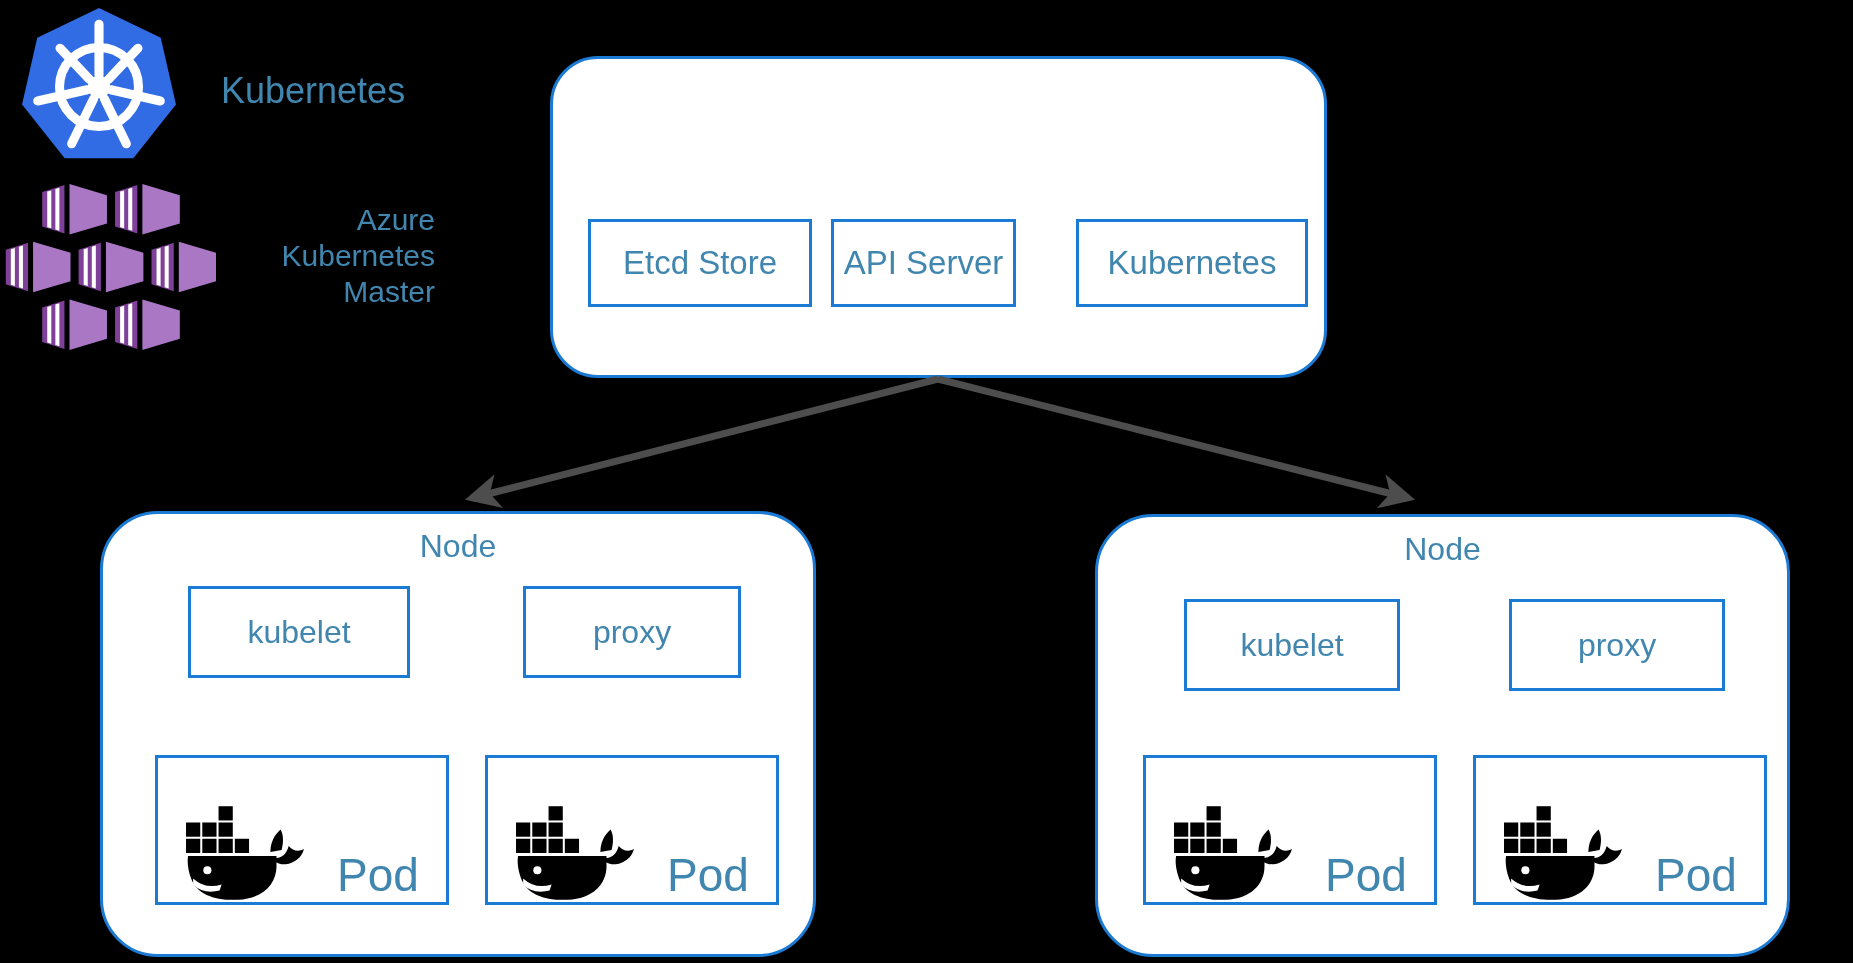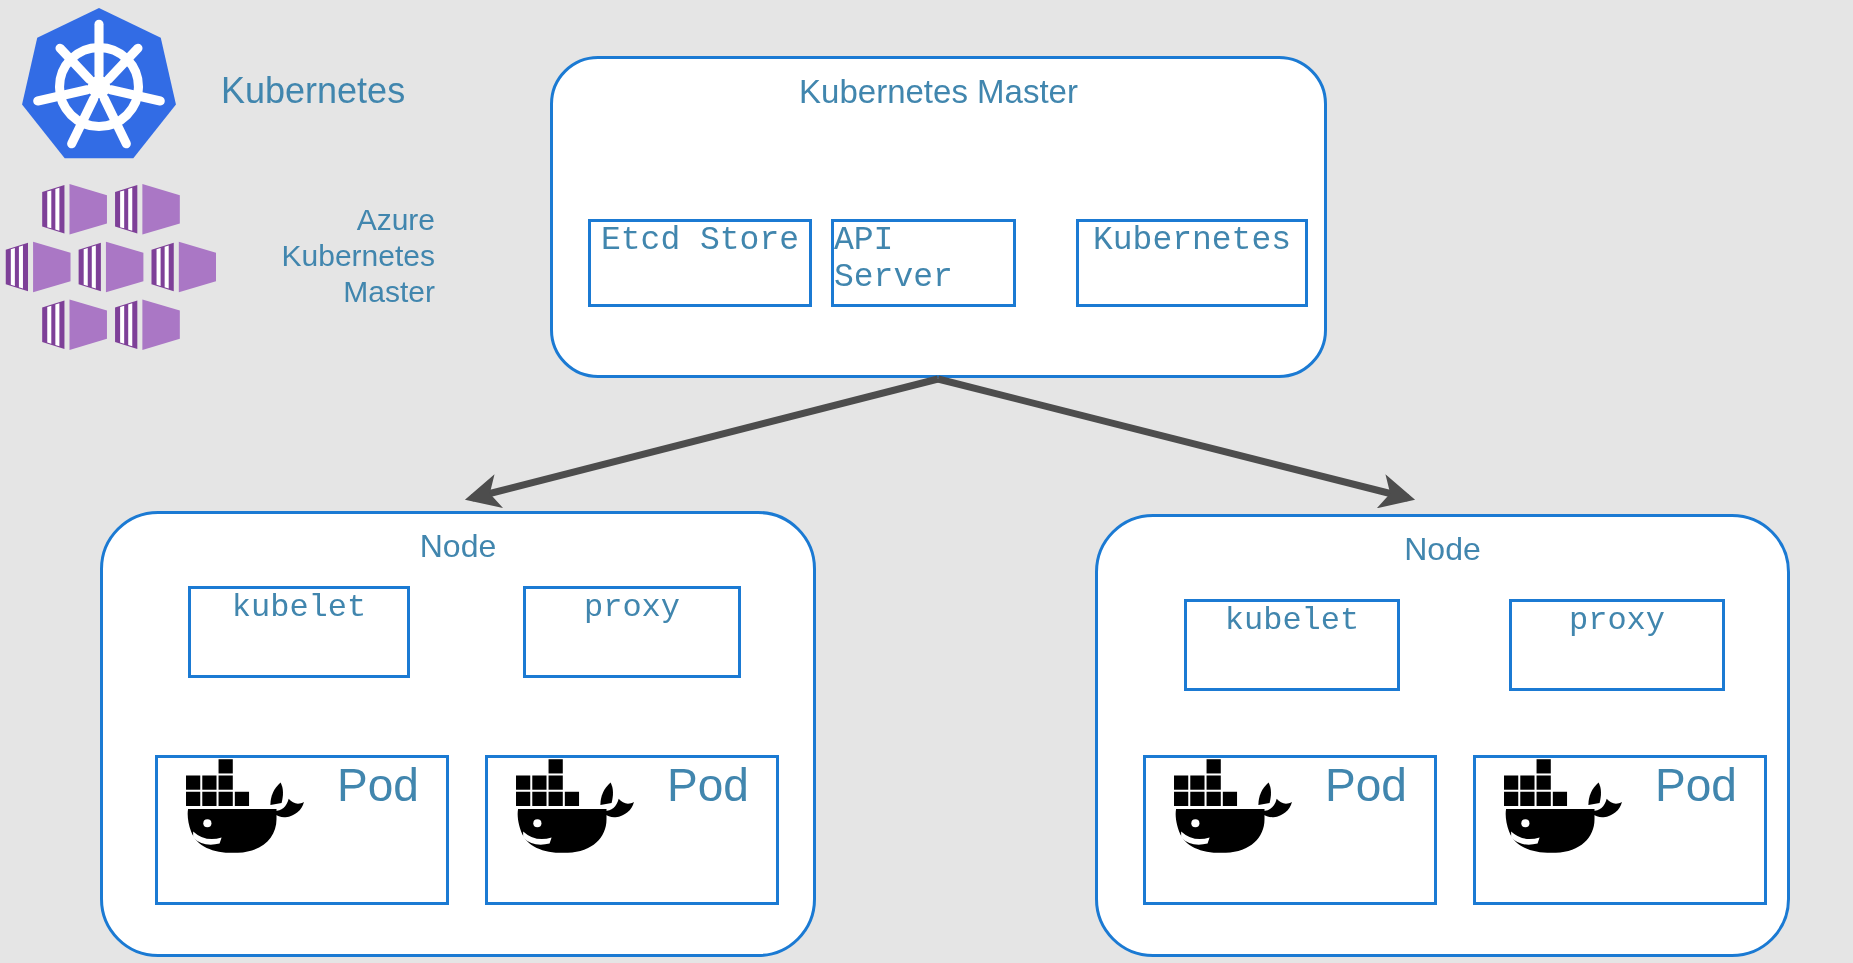--- a/index.html
+++ b/index.html
@@ -1,46 +1,45 @@
 <!DOCTYPE html>
 <html style="--box-border: #1B7AD3; --label-text: #4186AE; --arrow: #4D4D4D; --k8s-blue: #326CE5; --aks-purple-dark: #7E4098; --aks-purple-light: #AA77C5; --whale-blue: #3E7FAB;"><head>
 <meta charset="utf-8">
 <style>
   html,body{margin:0;padding:0;background:#fff;}
   .canvas{
     position:relative;
     width:1853px;height:963px;
-    background:#e5e5e5;
+    background:#000000;
     overflow:hidden;
     font-family:"Liberation Sans", sans-serif;
     color:var(--label-text,#4186AE);
   }
   .abs{position:absolute;}
   .blue-box{
     border:3px solid var(--box-border,#1B7AD3);
     box-sizing:border-box;
     background:#fff;
   }
   .rounded-container{
     border-radius:52px;
   }
   .container-title{
     text-align:center;
     padding-top:14px;
     font-size:33px;
     color:var(--label-text,#4186AE);
   }
   .component-box{
-    display:flex;justify-content:center;
+    display:flex;align-items:center;justify-content:center;
     font-size:33px;
     color:var(--label-text,#4186AE);
-    font-family:Liberation Mono, monospace;
   }
   .pod-box{
-    display:flex;align-items:flex-start;justify-content:center;
+    display:flex;align-items:flex-end;justify-content:center;
     gap:30px;
     color:var(--label-text,#4186AE);
   }
   .pod-label{font-size:46px;}
   .k8s-label{
     font-size:36px;
     white-space:nowrap;
   }
   .aks-label{
     font-size:30px;
@@ -126,21 +125,20 @@
     <use href="#aks-unit" x="109" y="114"></use>
   </svg>
 
   <div class="abs aks-label" style="left:245px;top:202px">
     <div>Azure</div>
     <div>Kubernetes</div>
     <div>Master</div>
   </div>
 
   <div class="abs blue-box rounded-container" style="left:550px;top:56px;width:777px;height:322px;border-radius:48px">
-    <div class="container-title">Kubernetes Master</div>
 
     <div class="abs blue-box component-box" style="left:35px;top:160px;width:224px;height:88px">
       <span>Etcd Store</span>
     </div>
     <div class="abs blue-box component-box" style="left:278px;top:160px;width:185px;height:88px">
       <span>API Server</span>
     </div>
     <div class="abs blue-box component-box" style="left:523px;top:160px;width:232px;height:88px">
       <span>Kubernetes</span>
     </div>

